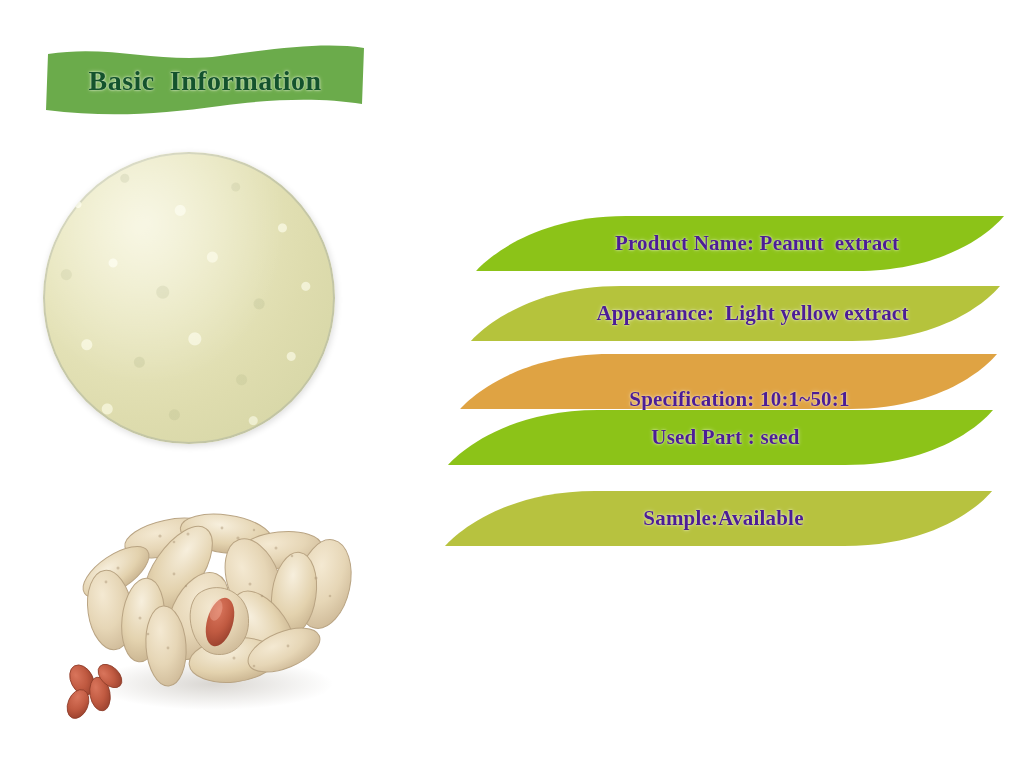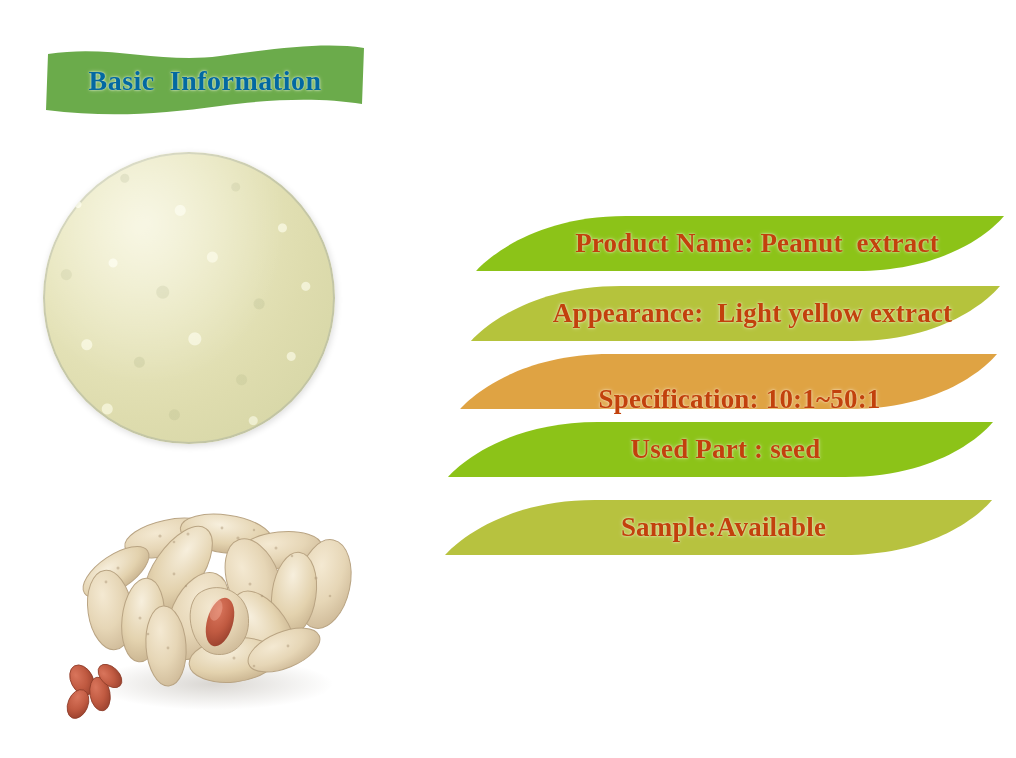--- a/index.html
+++ b/index.html
@@ -93,46 +93,46 @@
   }
   .spec-row {
     position: absolute;
     height: 55px;
   }
   .spec-row .shape { position:absolute; inset:0; }
   .spec-row .shape svg { display:block; width:100%; height:100%; }
   .spec-row .label {
     position: absolute; inset: 0;
     display: flex; align-items: center; justify-content: center;
-    color: #c2410c;
+    color: #4c1d95;
     font-family: "Liberation Serif", "DejaVu Serif", serif;
     font-weight: bold;
-    font-size: 27px;
+    font-size: 21px;
     letter-spacing: .2px;
     text-shadow: 0 0 2px rgba(255,255,250,.8), 0 0 5px rgba(255,255,240,.45);
     white-space: pre;
     padding-left: 34px;
     pointer-events: none;
   }
   #row-0 { left: 36px;  top: 6px;   width: 528px; }
   #row-1 { left: 31px;  top: 76px;  width: 529px; }
   #row-2 { left: 20px;  top: 144px; width: 537px; }
-  #row-3 { left: 8px;   top: 212px; width: 545px; }
-  #row-4 { left: 5px;   top: 290px; width: 547px; }
+  #row-3 { left: 8px;   top: 200px; width: 545px; }
+  #row-4 { left: 5px;   top: 281px; width: 547px; }
   #row-3 .label, #row-4 .label { padding-left: 10px; }
   #row-2 .label { padding-left: 22px; margin-top: 36px; }
 </style>
 </head>
 <body style="background: rgb(255, 255, 255);">
 
 <div id="banner-wrap">
   <svg viewBox="0 0 330 78" preserveAspectRatio="none">
     <path id="banner-path" d="M8,12 C70,2 120,22 180,14 C238,6 286,0 324,6 L322,62 C284,56 238,56 180,64 C120,72 70,76 6,68 Z" fill="#6bab4b"></path>
   </svg>
-  <div id="banner-title" style="color: #0369a1;">Basic  Information</div>
+  <div id="banner-title" style="color: #14532d;">Basic  Information</div>
 </div>
 
 <div id="powder-dish" title="peanut extract powder">
   <div class="grain"></div>
   <div class="sheen"></div>
 </div>
 
 <div id="peanut-pile" title="raw peanuts">
   <svg viewBox="0 0 310 232">
     <defs>

